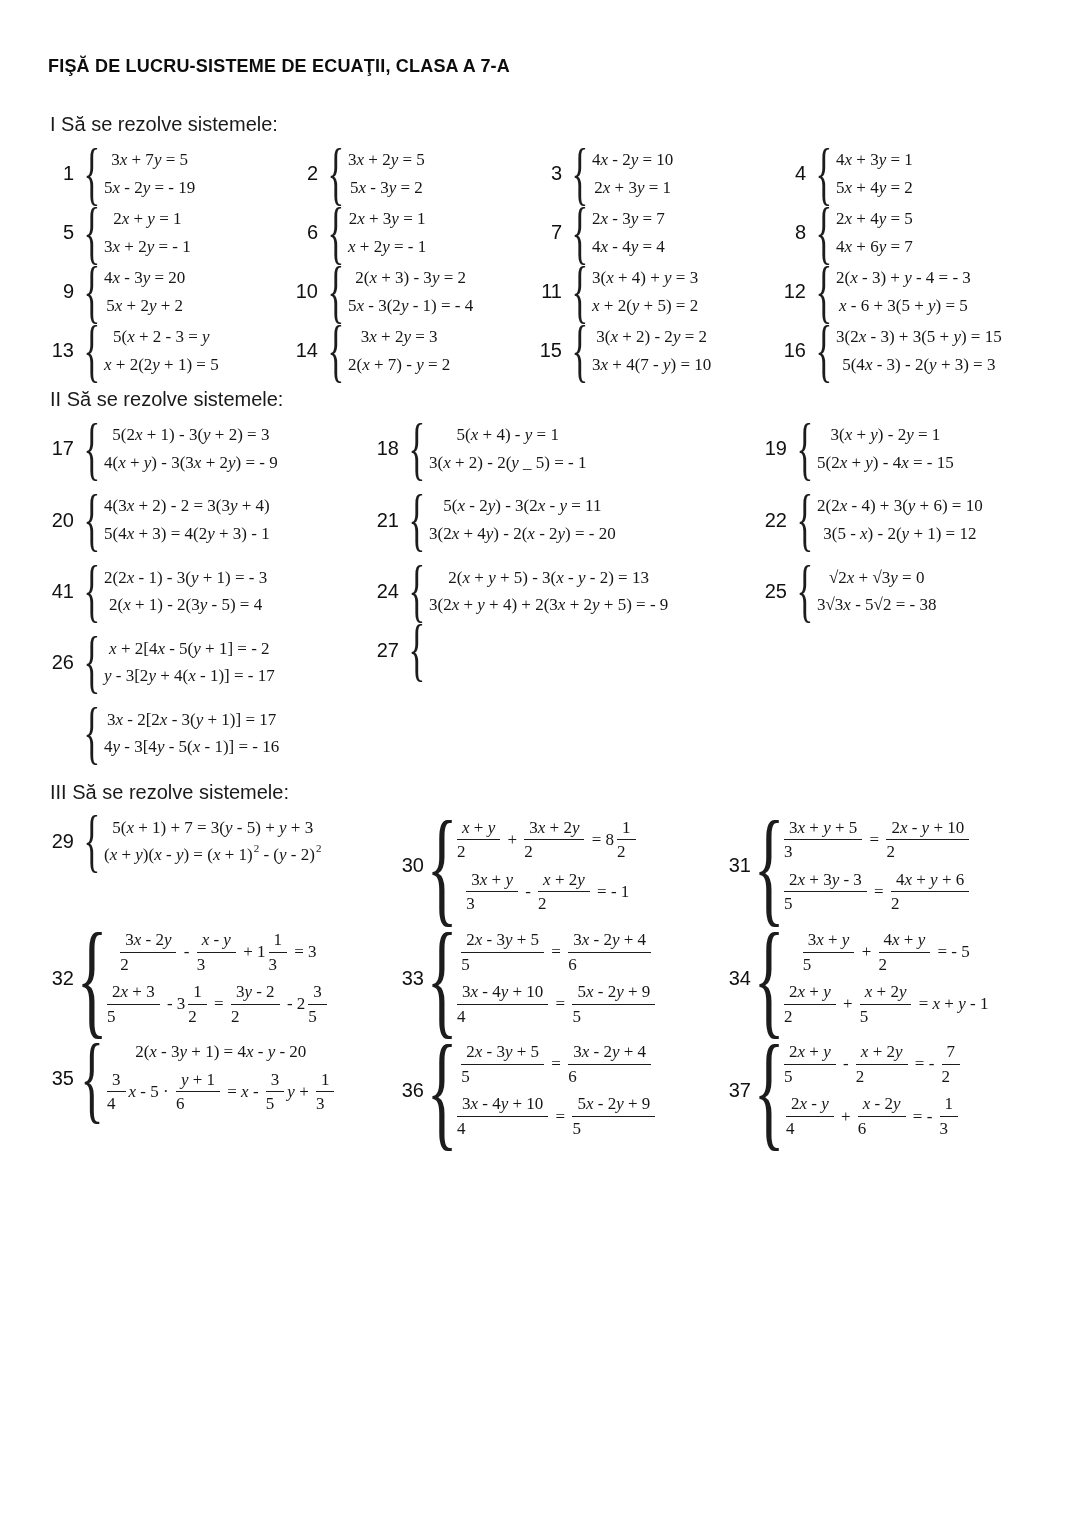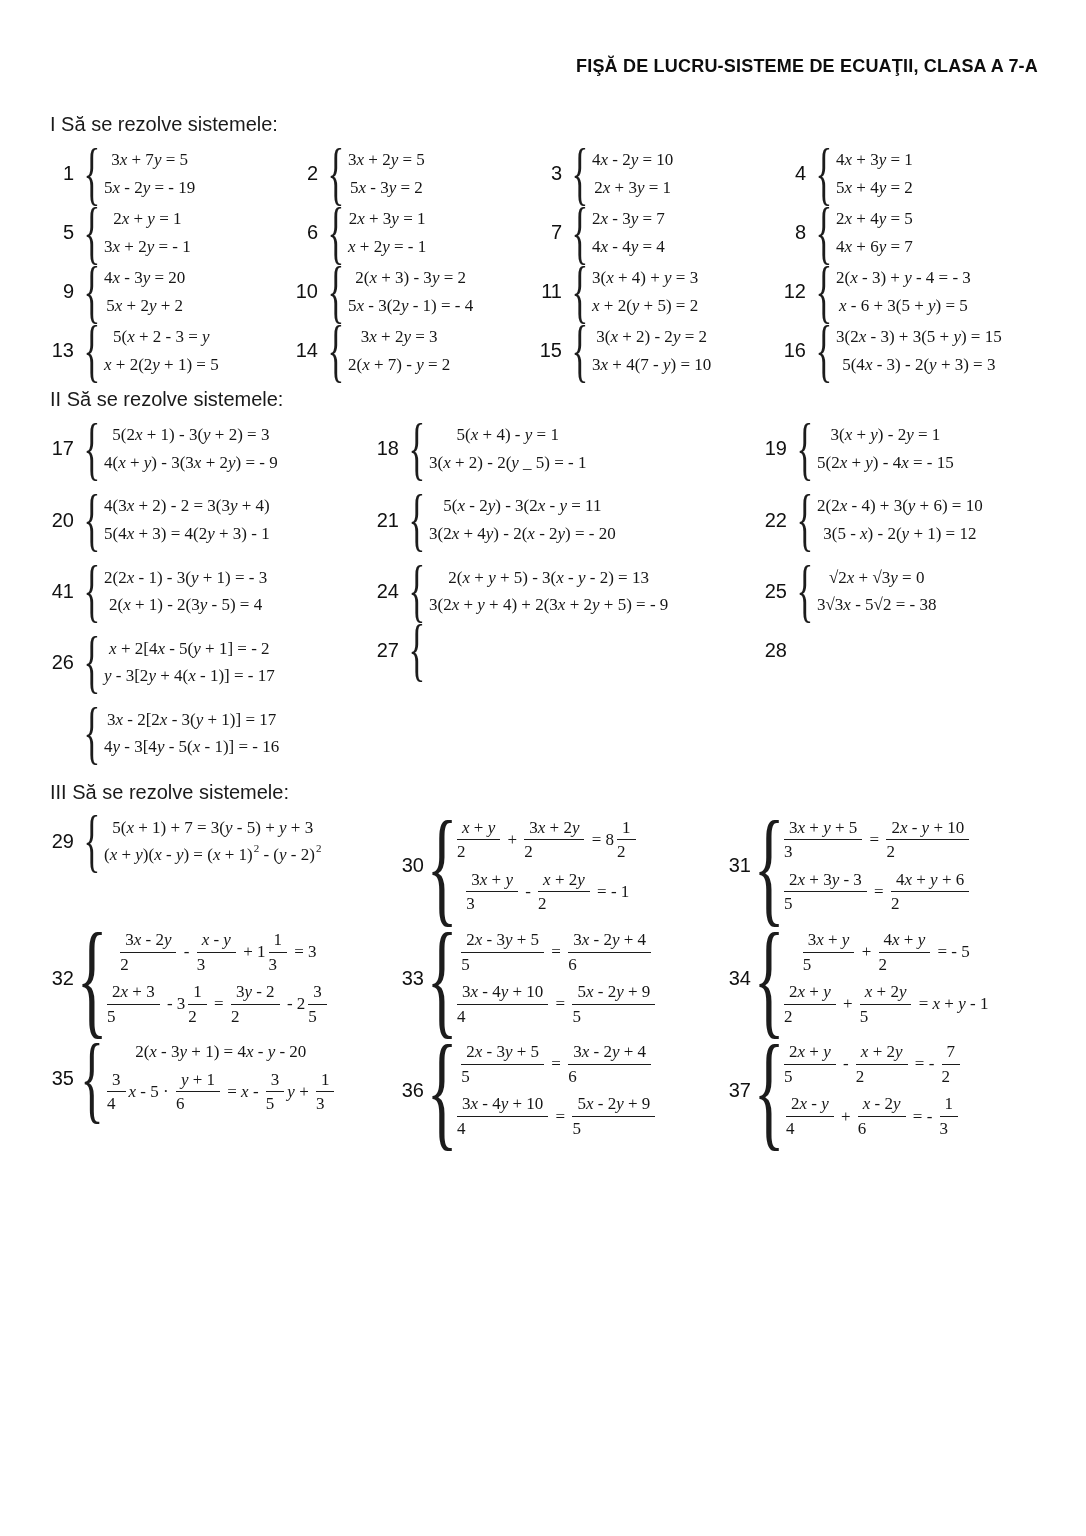--- a/index.html
+++ b/index.html
@@ -2,21 +2,21 @@
 <html><head>
 <meta charset="utf-8">
 <style>
   html,body{margin:0;padding:0;background:#e8e8e8;}
   .page{
     position:relative;width:1086px;height:1536px;margin:0 auto;background:#ffffff;
     box-sizing:border-box;padding:56px 20px 0 48px;overflow:hidden;
     font-family:"Liberation Serif",serif;color:#161616;
   }
   .title{
-    margin:0 28px 0 0;text-align:right;font-family:"Liberation Sans",sans-serif;
+    margin:0 28px 0 0;text-align:left;font-family:"Liberation Sans",sans-serif;
     font-weight:bold;font-size:18px;letter-spacing:.2px;color:#0d0d0d;
   }
   .heading{
     font-family:"Liberation Sans",sans-serif;font-size:20px;color:#1a1a1a;
     margin:0 0 14px 2px;
   }
   .sec-I .heading{margin-top:36px;}
   .sec-II .heading{margin-top:14px;}
   .sec-III .heading{margin-top:20px;}
   .row{display:flex;align-items:flex-start;}
@@ -443,25 +443,20 @@
                 </div>
               </div>
             </div>
           </div>
           <div class="cell">
             <div class="prob">
               <span class="pnum">27</span>
               <span class="brace b-s">{</span>
             </div>
           </div>
-          <div class="cell">
-            <div class="prob">
-              <span class="pnum">28</span>
-            </div>
-          </div>
         </div>
         <div class="row">
           <div class="cell">
             <div class="prob">
               <span class="pnum"></span>
               <span class="brace b-s">{</span>
               <div class="eqs">
                 <div class="eq">
                   <span class="mt">3<i>x</i> - 2[2<i>x</i> - 3(<i>y</i> + 1)] = 17</span>
                 </div>

